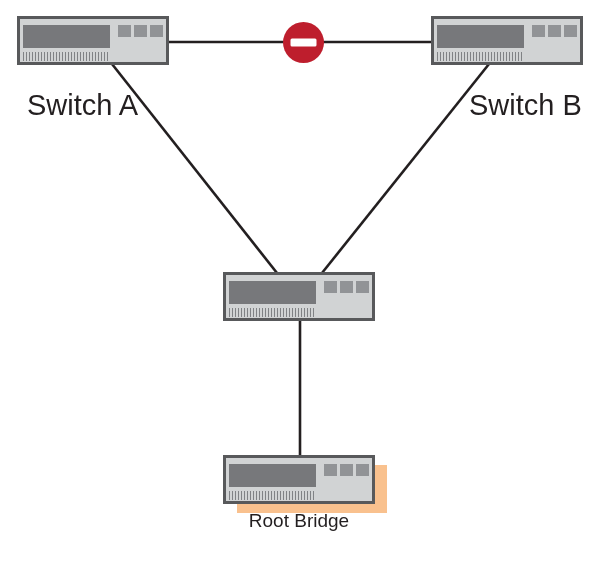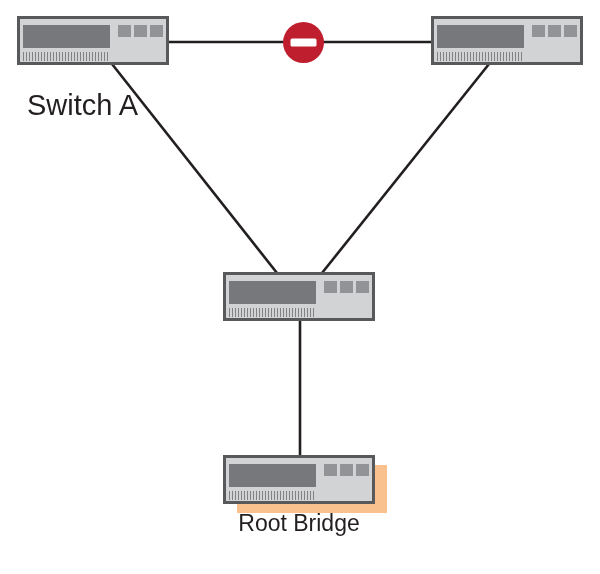--- a/index.html
+++ b/index.html
@@ -86,21 +86,21 @@
   .label-b{left:469px; top:90px;}
   .label-c{left:397px; top:289px;}
   .label-d-wrap{
     position:absolute;
     left:218px; top:511px; width:162px;
     text-align:center;
     color:var(--text);
     z-index:4;
   }
   .label-d-wrap .main{font-size:29px; line-height:1.1; display:block;}
-  .label-d-wrap .sub{font-size:23px; line-height:1.05; display:block;}
+  .label-d-wrap .sub{font-size:19px; line-height:1.05; display:block;}
 </style>
 </head>
 <body>
 
 <div class="canvas">
 
   <svg class="links" width="600" height="574">
     <line class="link" x1="166" y1="42" x2="434" y2="42"></line>
     <line class="link" x1="112" y1="64" x2="277" y2="273"></line>
     <line class="link" x1="489" y1="64" x2="322" y2="273"></line>
@@ -148,18 +148,19 @@
         <i></i>
       </span>
   </div>
 
   <svg class="no-entry" viewBox="0 0 43 43">
     <circle cx="21.5" cy="21.5" r="20.5" style="fill:var(--blocked-red)"></circle>
     <rect x="8.5" y="17.5" width="26" height="8" rx="1.5" style="fill:var(--blocked-bar)"></rect>
   </svg>
 
   <div class="node-label label-a">Switch A</div>
+  <div class="node-label label-b">Switch B</div>
 
   <div class="label-d-wrap">
     <span class="sub">Root Bridge</span>
   </div>
 
 </div>
 
 </body></html>

